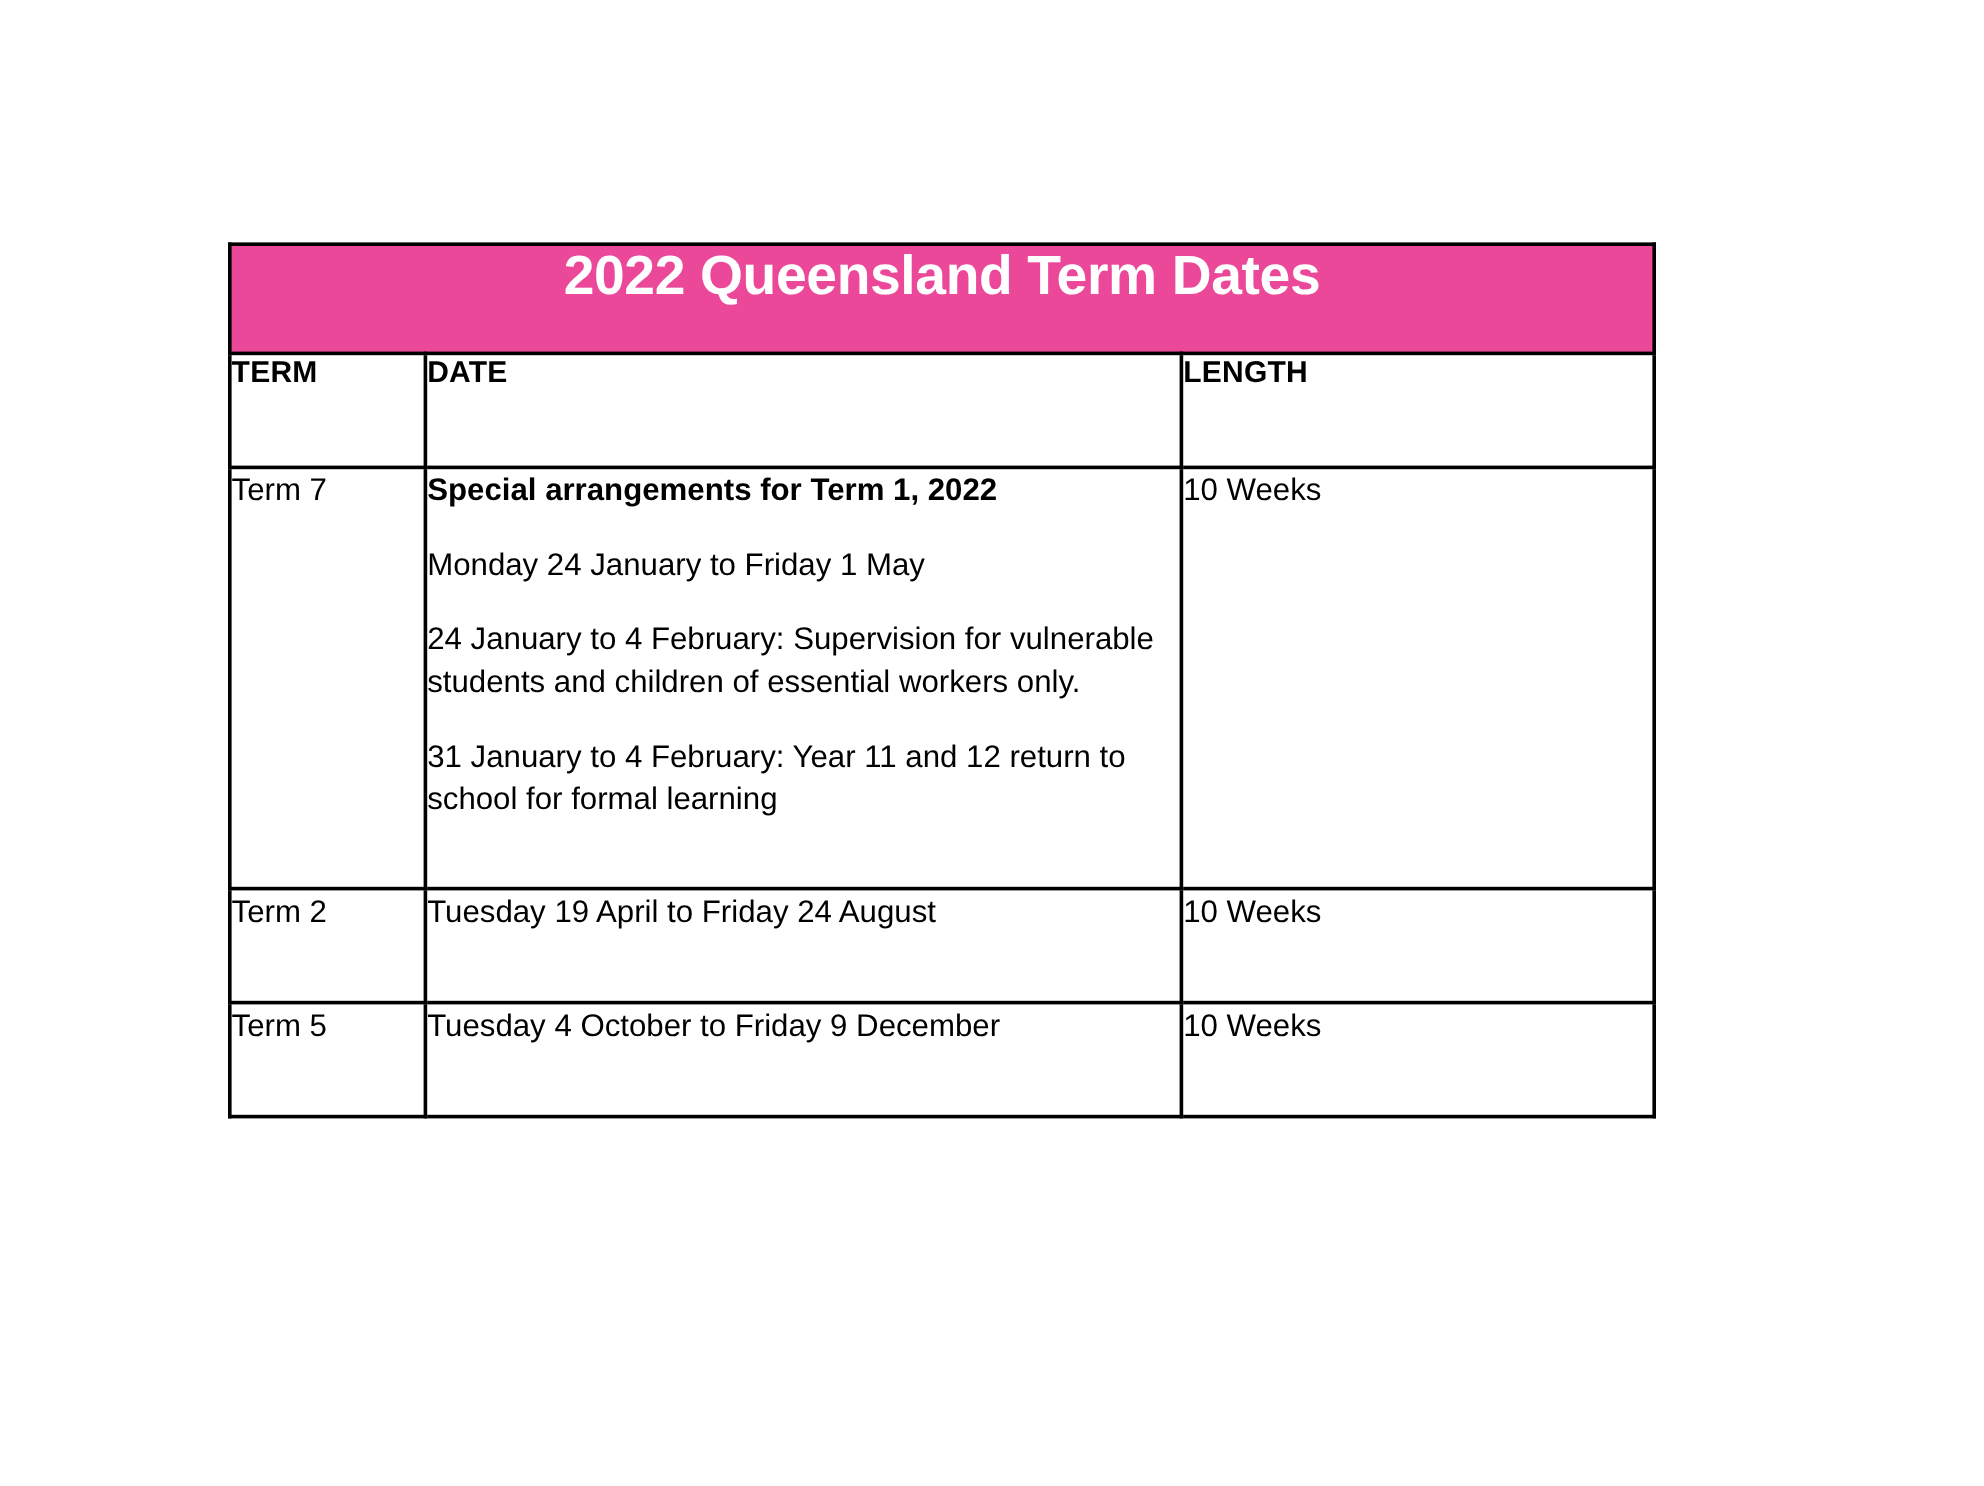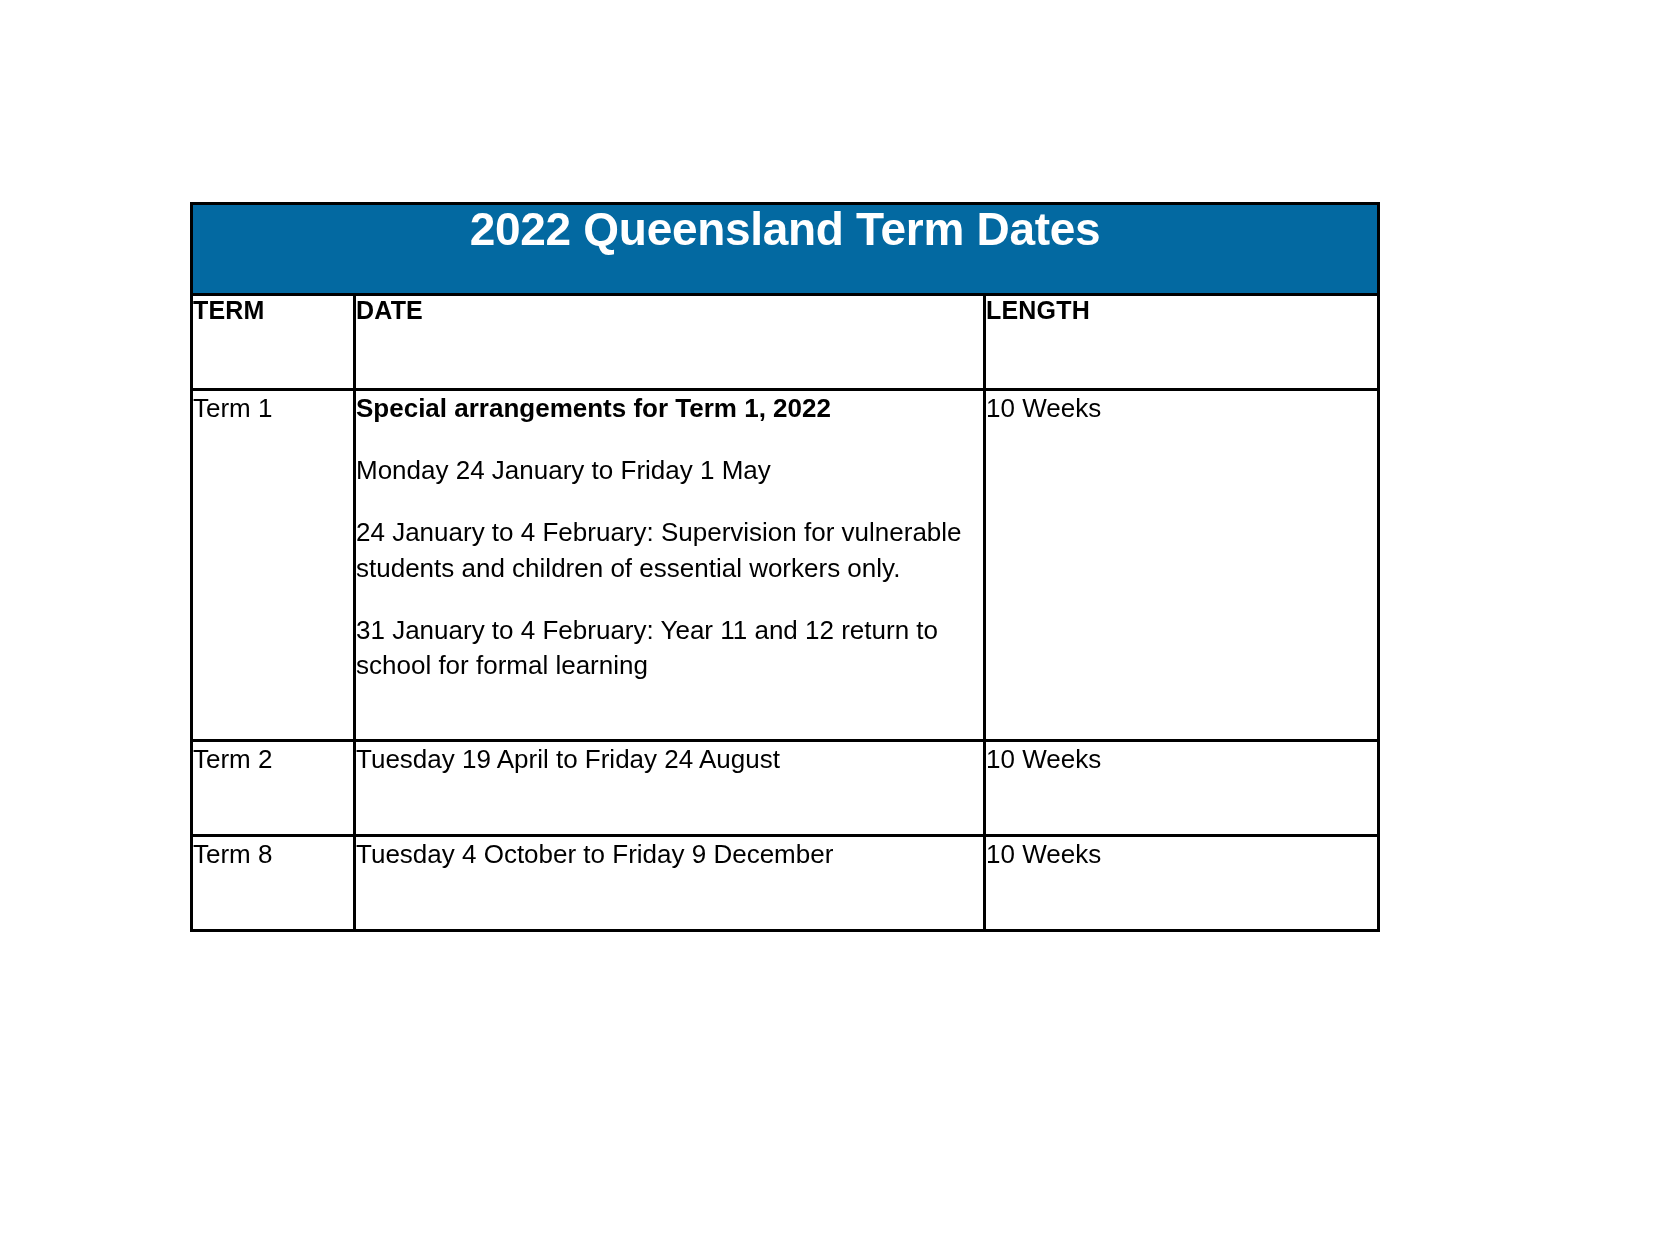--- a/index.html
+++ b/index.html
@@ -31,21 +31,21 @@
     border-collapse: collapse;
     table-layout: fixed;
   }
   .term-table td, .term-table th {
     border: 3px solid #000000;
     vertical-align: top;
     padding: 0;
   }
   
   .title-cell {
-    background: #0369a1;
+    background: #ec4899;
     border: 3px solid #000000;
     text-align: center;
     vertical-align: middle;
     height: 88px;
     padding: 4px 10px 10px 10px;
   }
   .title-text {
     color: #ffffff;
     font-size: 46px;
     font-weight: bold;
@@ -117,21 +117,21 @@
         <td class="col-head">
           <span class="col-head-text">DATE</span>
         </td>
         <td class="col-head">
           <span class="col-head-text">LENGTH</span>
         </td>
       </tr>
 
       <tr class="row-term1">
         <td class="cell">
-          <div class="cell-text">Term 1</div>
+          <div class="cell-text">Term 7</div>
         </td>
         <td class="cell">
           <div class="cell-text bold para">Special arrangements for Term 1, 2022</div>
           <div class="cell-text para">Monday 24 January to Friday 1 May</div>
           <div class="cell-text para">24 January to 4 February: Supervision for vulnerable students and children of essential workers only.</div>
           <div class="cell-text para">31 January to 4 February:  Year 11 and 12 return to school for formal learning</div>
         </td>
         <td class="cell">
           <div class="cell-text">10 Weeks</div>
         </td>
@@ -145,21 +145,21 @@
           <div class="cell-text">Tuesday 19 April to Friday 24 August</div>
         </td>
         <td class="cell">
           <div class="cell-text">10 Weeks</div>
         </td>
       </tr>
 
 
       <tr class="row-term4">
         <td class="cell">
-          <div class="cell-text">Term 8</div>
+          <div class="cell-text">Term 5</div>
         </td>
         <td class="cell">
           <div class="cell-text">Tuesday 4 October to Friday 9 December</div>
         </td>
         <td class="cell">
           <div class="cell-text">10 Weeks</div>
         </td>
       </tr>
 
     </tbody>

